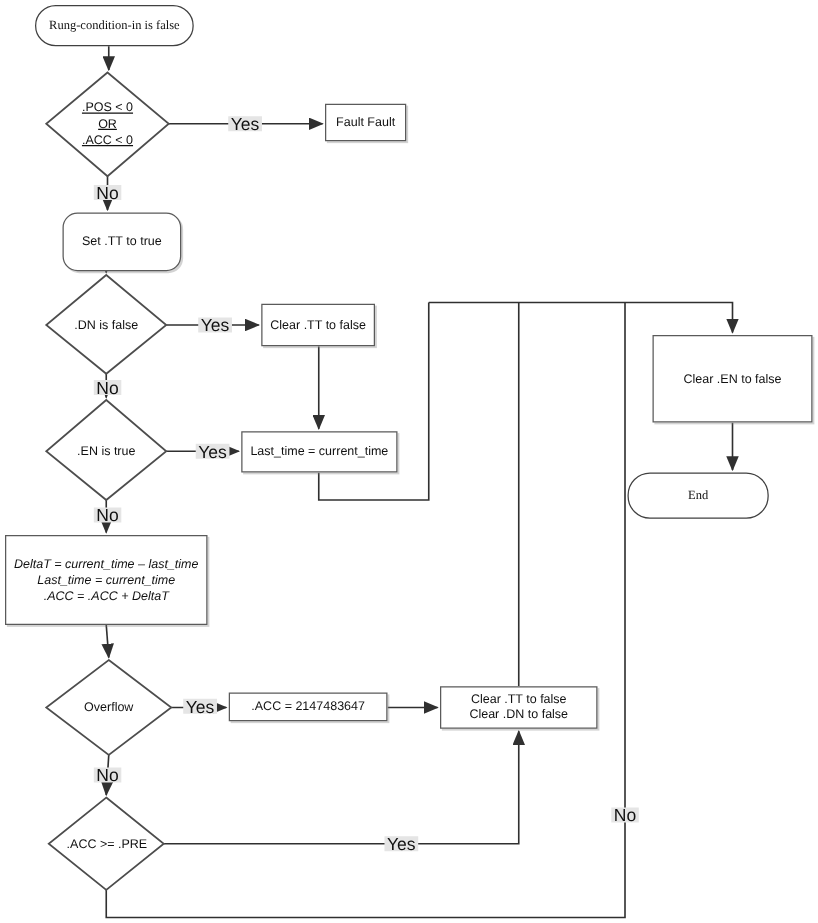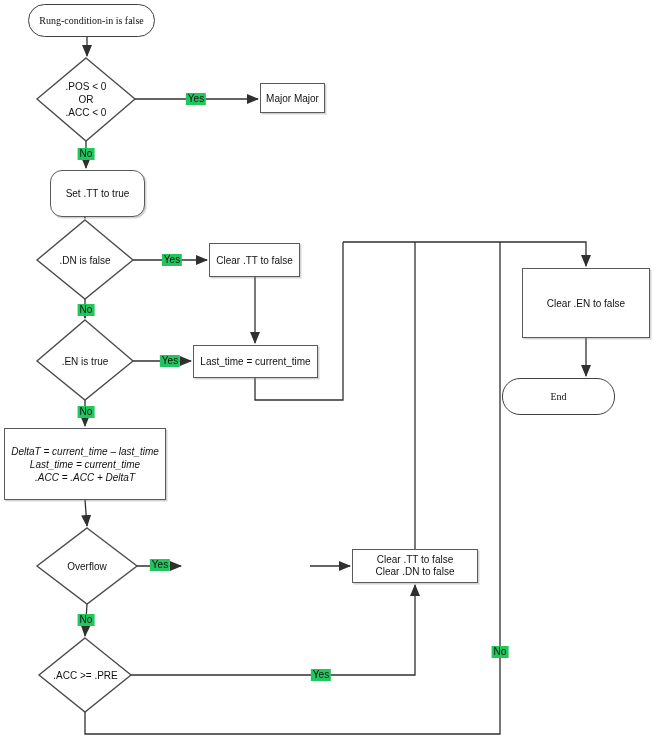--- a/index.html
+++ b/index.html
@@ -18,21 +18,21 @@
     background:#ffffff; border:1.5px solid #5a5a5a; box-sizing:border-box;
     box-shadow:1.5px 1.5px 0 rgba(130,130,130,0.35);
   }
   .stadium {
     background:#ffffff; border:1.5px solid #404040; box-sizing:border-box;
     border-radius:17px; white-space:nowrap;font-family:Liberation Serif, serif;
   }
   .dtext { background:transparent; white-space:nowrap; }
   .edge-label {
     position:absolute; transform:translate(-50%,-50%);
-    background:#22c55e; padding:0 2px; font-size:10px; line-height:12px;
+    background:#e5e5e5; padding:0 2px; font-size:14px; line-height:12px;
     color:#111111; white-space:nowrap;
   }
   .nowrap { white-space:nowrap; }
 </style>
 </head>
 <body>
 
 <div class="canvas">
 
   <svg class="wires" viewBox="0 0 654 738">
@@ -74,21 +74,21 @@
   </svg>
 
   <div class="node stadium" style="left:28px; top:4px; width:127px; height:33px;">
     <span>Rung-condition-in is false</span>
   </div>
 
   <div class="node stadium" style="left:502px; top:378px; width:113px; height:37px; border-radius:18px;">
     <span>End</span>
   </div>
 
-  <div class="node dtext" style="left:46px; top:79px; width:80px; height:40px;">
+  <div class="node dtext" style="left:46px; top:79px; width:80px; height:40px;text-decoration:underline;">
     <span>.POS &lt; 0</span>
     <span>OR</span>
     <span>.ACC &lt; 0</span>
   </div>
 
   <div class="node dtext" style="left:40px; top:253px; width:90px; height:14px;text-align:right;">
     <span>.DN is false</span>
   </div>
 
   <div class="node dtext" style="left:40px; top:354px; width:90px; height:14px;text-align:center;">
@@ -97,41 +97,44 @@
 
   <div class="node dtext" style="left:42px; top:559px; width:90px; height:14px;">
     <span>Overflow</span>
   </div>
 
   <div class="node dtext" style="left:40px; top:668px; width:91px; height:14px;">
     <span>.ACC &gt;= .PRE</span>
   </div>
 
   <div class="node box" style="left:260px; top:83px; width:65px; height:30px;">
-    <span class="nowrap">Major Major</span>
+    <span class="nowrap">Fault Fault</span>
   </div>
 
   <div class="node box" style="left:50px; top:170px; width:95px; height:47px;border-radius:12px;">
     <span class="nowrap">Set .TT to true</span>
   </div>
 
   <div class="node box" style="left:209px; top:243px; width:91px; height:34px;">
     <span class="nowrap">Clear .TT to false</span>
   </div>
 
   <div class="node box" style="left:193px; top:345px; width:125px; height:33px;">
     <span class="nowrap">Last_time = current_time</span>
   </div>
 
   <div class="node box" style="left:4px; top:428px; width:162px; height:72px;font-style:italic;">
     <span class="nowrap">DeltaT = current_time – last_time</span>
     <span class="nowrap">Last_time = current_time</span>
     <span class="nowrap">.ACC = .ACC + DeltaT</span>
   </div>
 
+  <div class="node box" style="left:183px; top:554px; width:127px; height:23px;">
+    <span class="nowrap">.ACC = 2147483647</span>
+  </div>
 
   <div class="node box" style="left:352px; top:549px; width:126px; height:34px; line-height:12.5px;">
     <span class="nowrap">Clear .TT to false</span>
     <span class="nowrap">Clear .DN to false</span>
   </div>
 
   <div class="node box" style="left:522px; top:268px; width:128px; height:70px;">
     <span class="nowrap">Clear .EN to false</span>
   </div>
 

